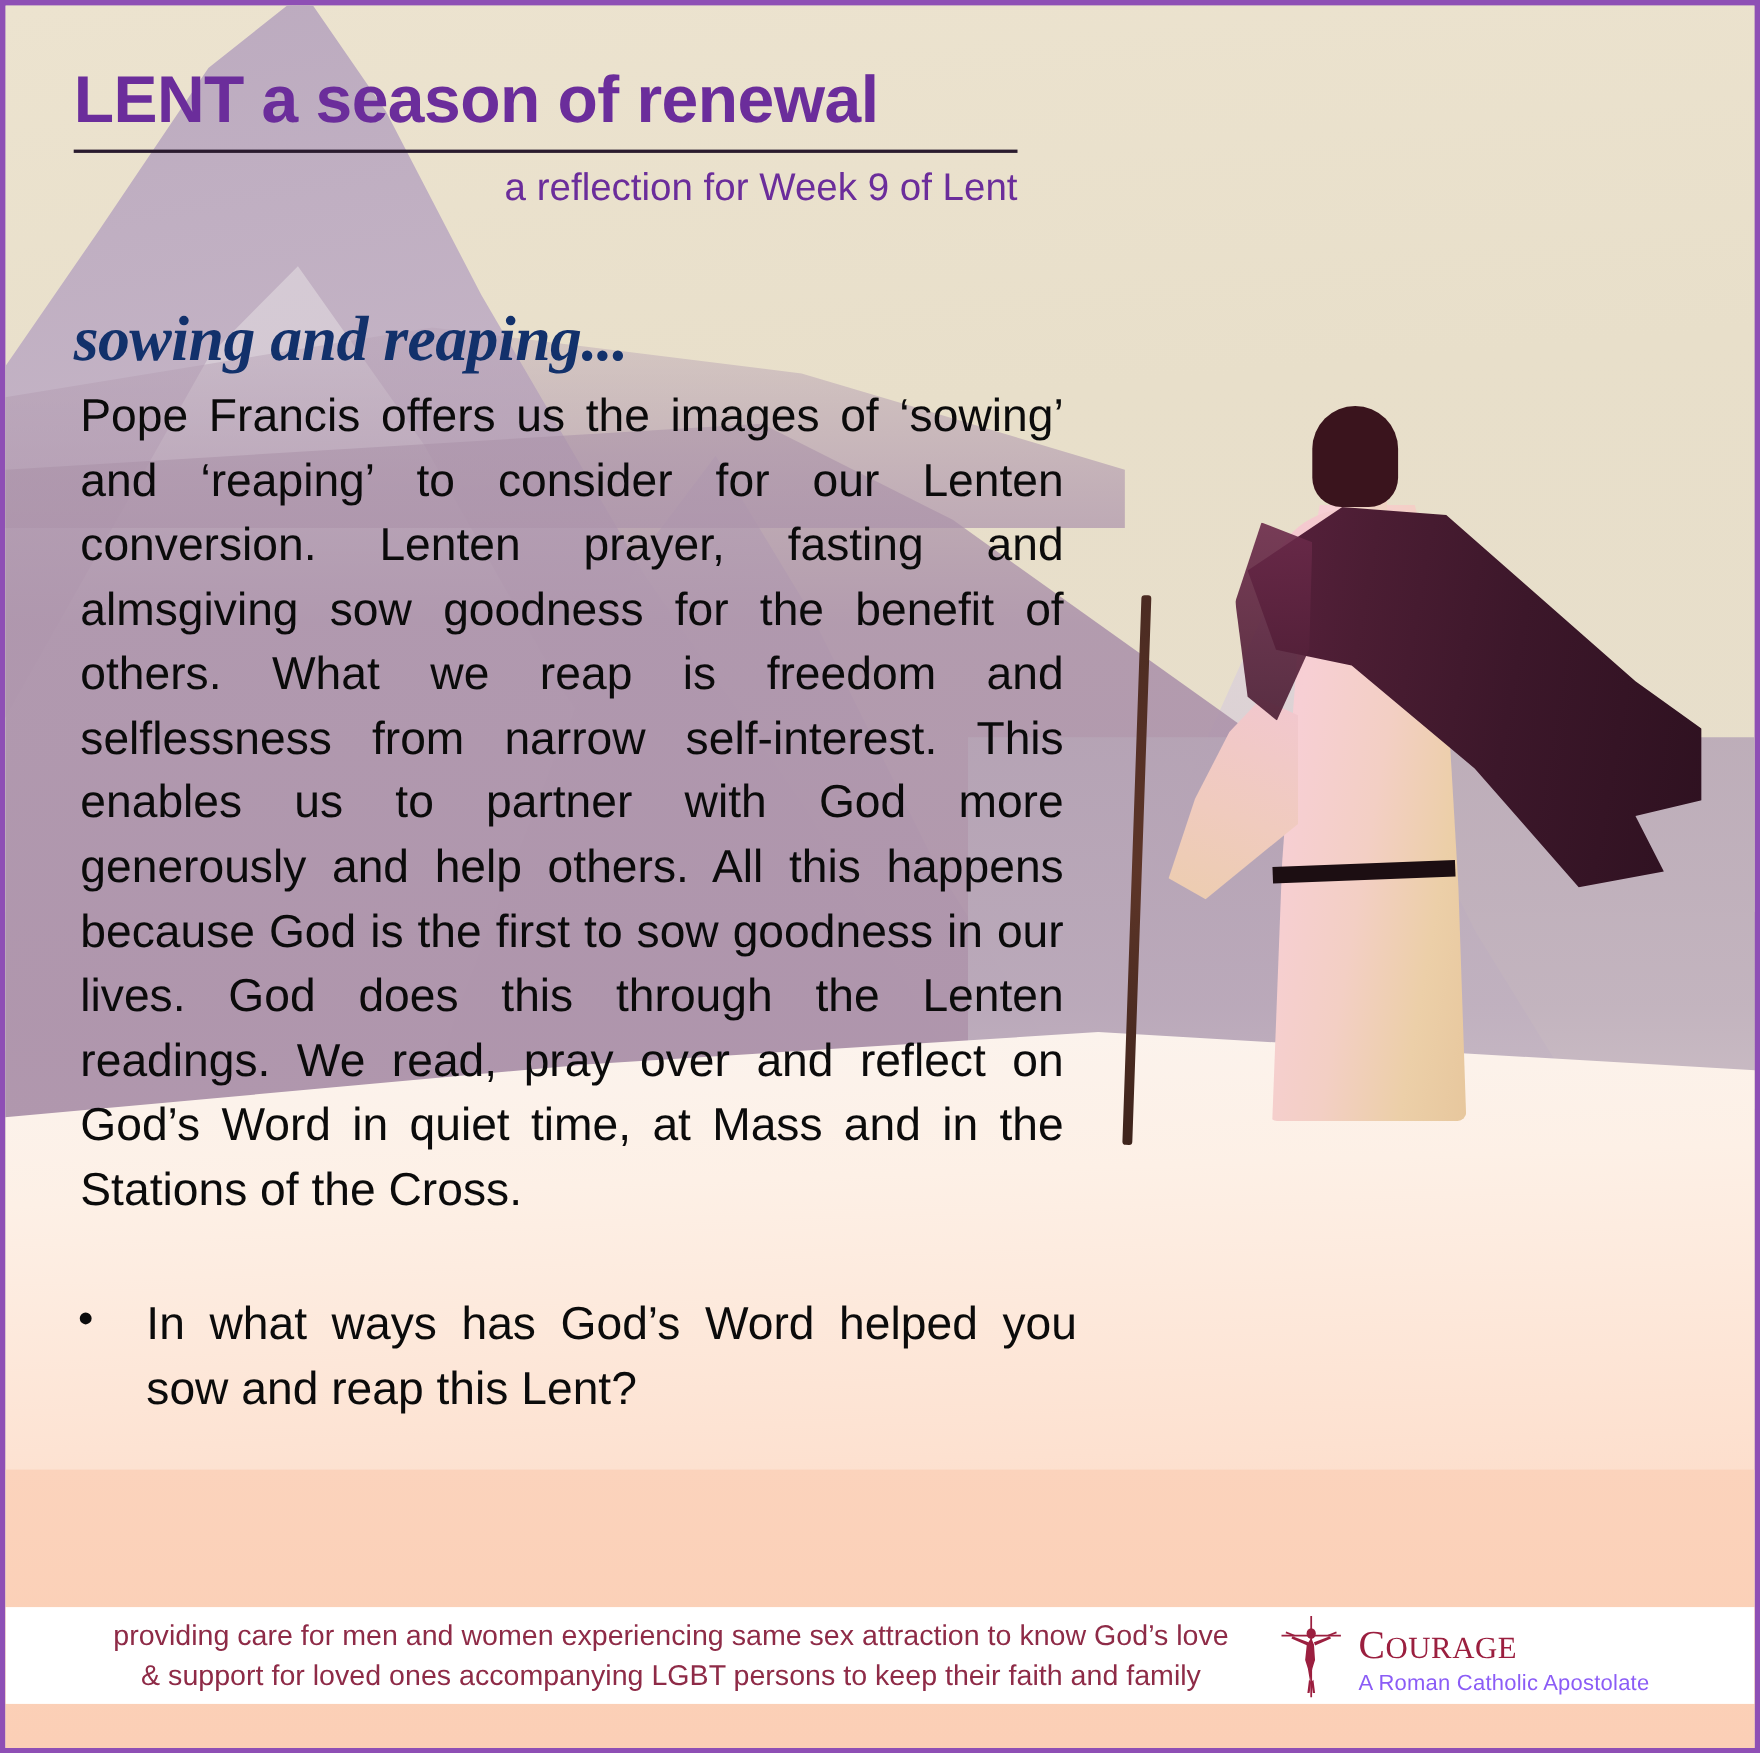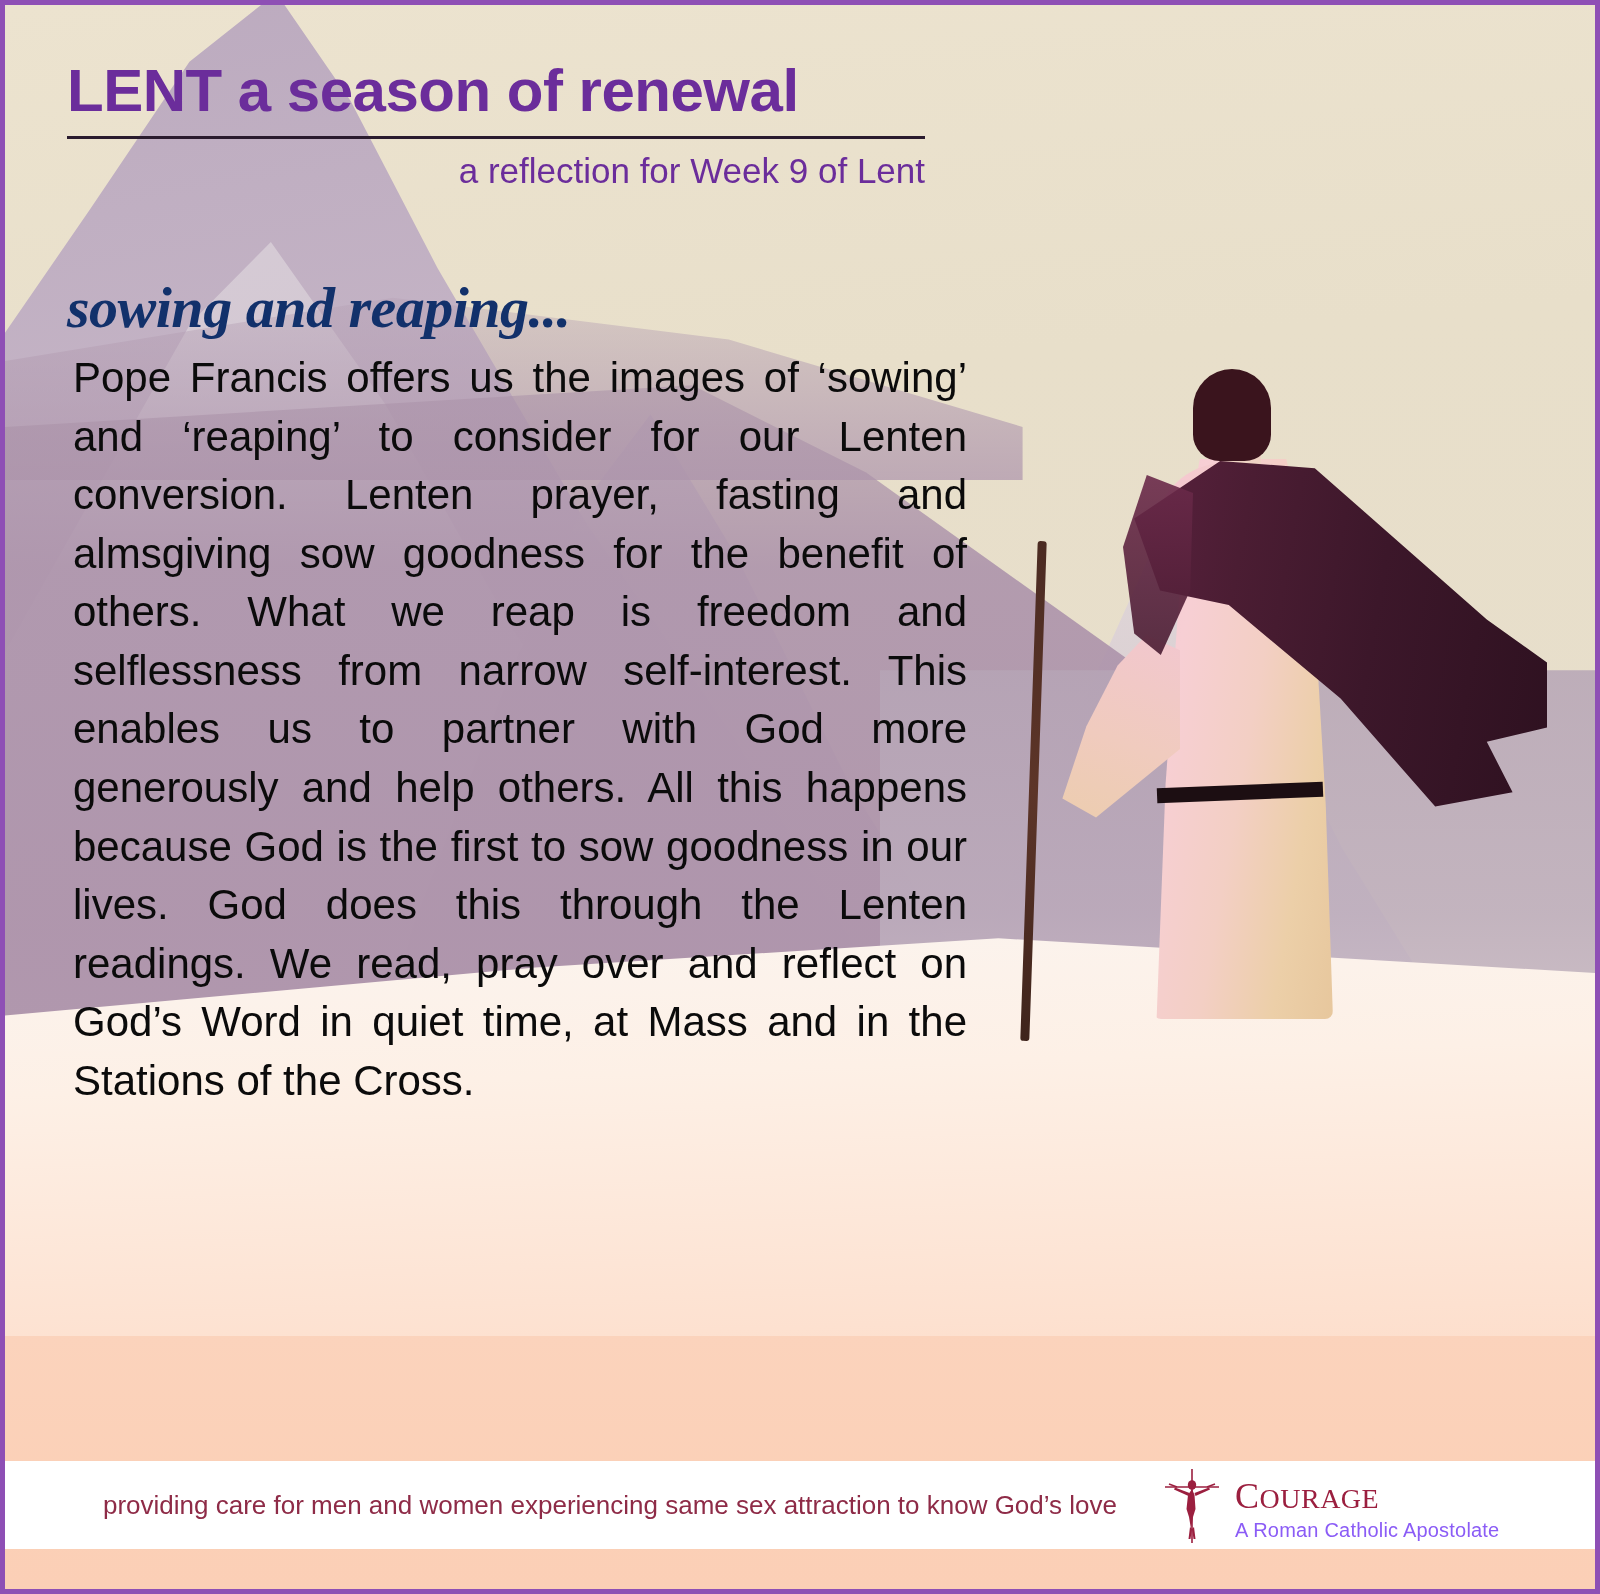--- a/index.html
+++ b/index.html
@@ -227,26 +227,30 @@
   <div class="header">
     <div class="title-line"><span class="title-lent">LENT</span><span class="title-rest"> a season of renewal</span></div>
     <div class="title-rule"></div>
     <div class="subtitle">a reflection for Week 9 of Lent</div>
   </div>
 
   <div class="content">
     <div class="section-heading">sowing and reaping...</div>
     <p class="body-text">Pope Francis offers us the images of ‘sowing’ and ‘reaping’ to consider for our Lenten conversion. Lenten prayer, fasting and almsgiving sow goodness for the benefit of others. What we reap is freedom and selflessness from narrow self-interest. This enables us to partner with God more generously and help others. All this happens because God is the first to sow goodness in our lives. God does this through the Lenten readings. We read, pray over and reflect on God’s Word in quiet time, at Mass and in the Stations of the Cross.</p>
     <ul class="bullets">
+      <li>
+          <span class="btxt">In what ways has God’s Word helped you sow and reap this Lent?</span>
+        </li>
     </ul>
   </div>
 
   <div class="footer">
     <div class="footer-text">
       <div>providing care for men and women experiencing same sex attraction to know God’s love</div>
+      <div>&amp; support for loved ones accompanying LGBT persons to keep their faith and family</div>
     </div>
     <div class="logo">
       <svg class="crucifix" viewBox="0 0 74 80">
         <g stroke="#9b1f3f" fill="none" stroke-width="1.6">
           <line x1="37" y1="4" x2="37" y2="78"></line>
           <line x1="10" y1="22" x2="64" y2="22"></line>
           <line x1="14" y1="19" x2="22" y2="22"></line>
           <line x1="60" y1="19" x2="52" y2="22"></line>
         </g>
         <g fill="#9b1f3f">

